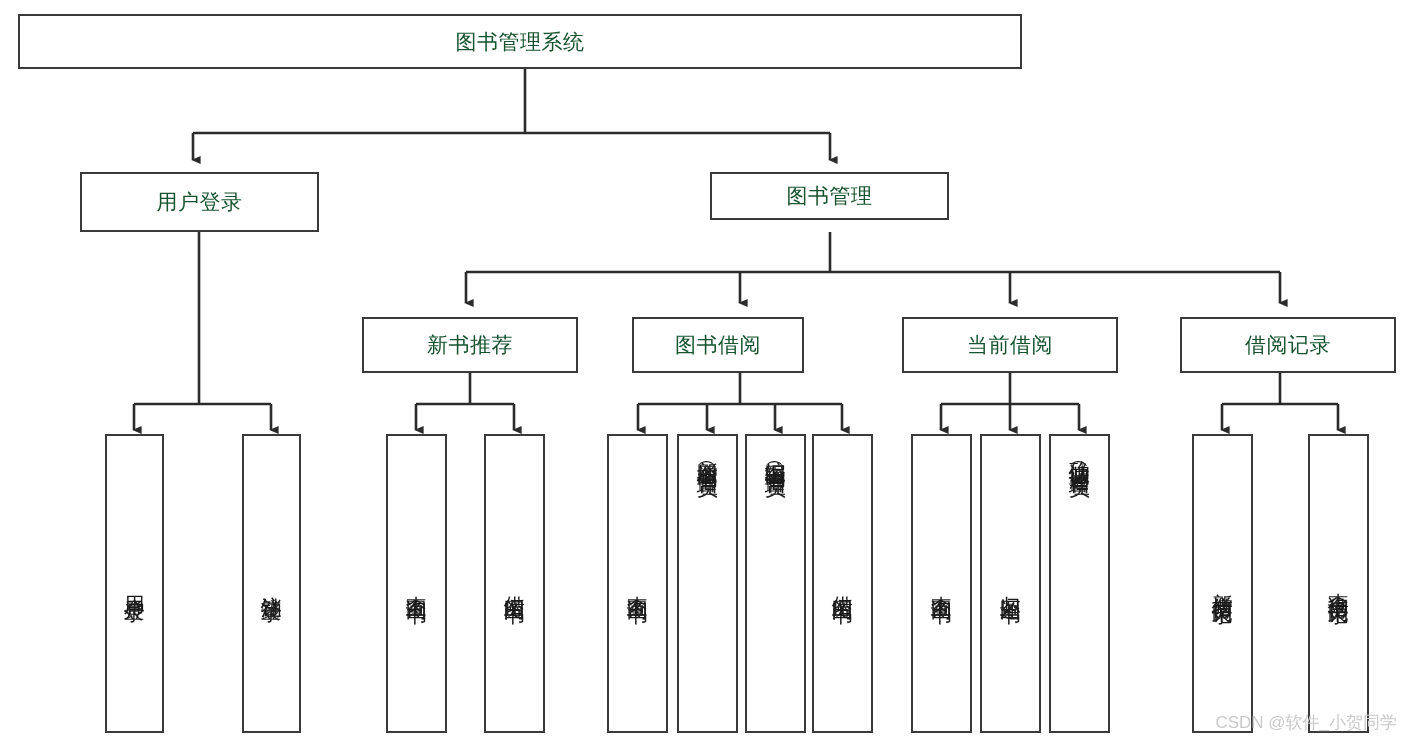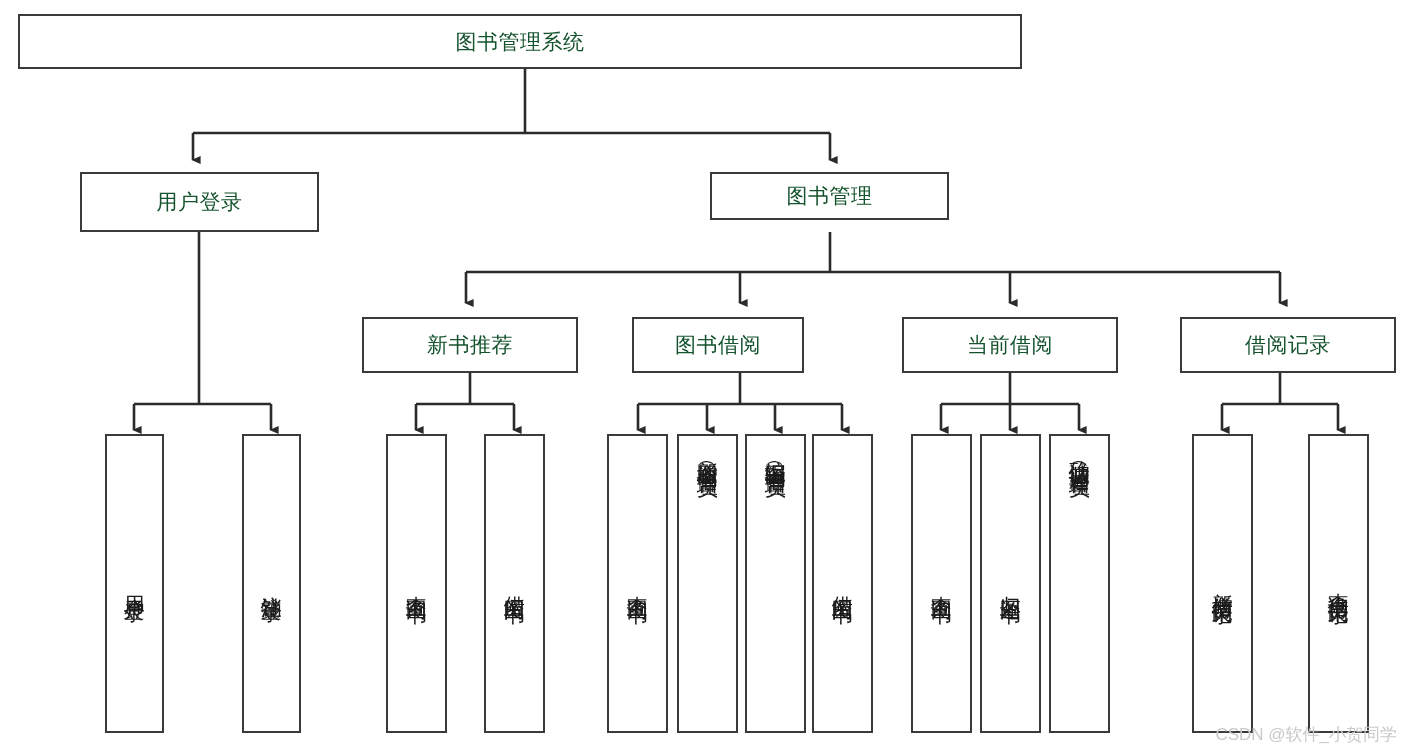--- a/index.html
+++ b/index.html
@@ -65,21 +65,21 @@
     position: absolute;
     left: 0;
     top: 0;
     width: 1405px;
     height: 747px;
     pointer-events: none;
   }
   .watermark {
     position: absolute;
     right: 8px;
-    bottom: 1px;
+    bottom: 13px;
     font-size: 17px;
     color: #c9c9c9;
     font-family: "Liberation Sans", "DejaVu Sans", sans-serif;
     white-space: nowrap;
   }
 </style>
 </head>
 <body>
 
 <div id="diagram-root">

